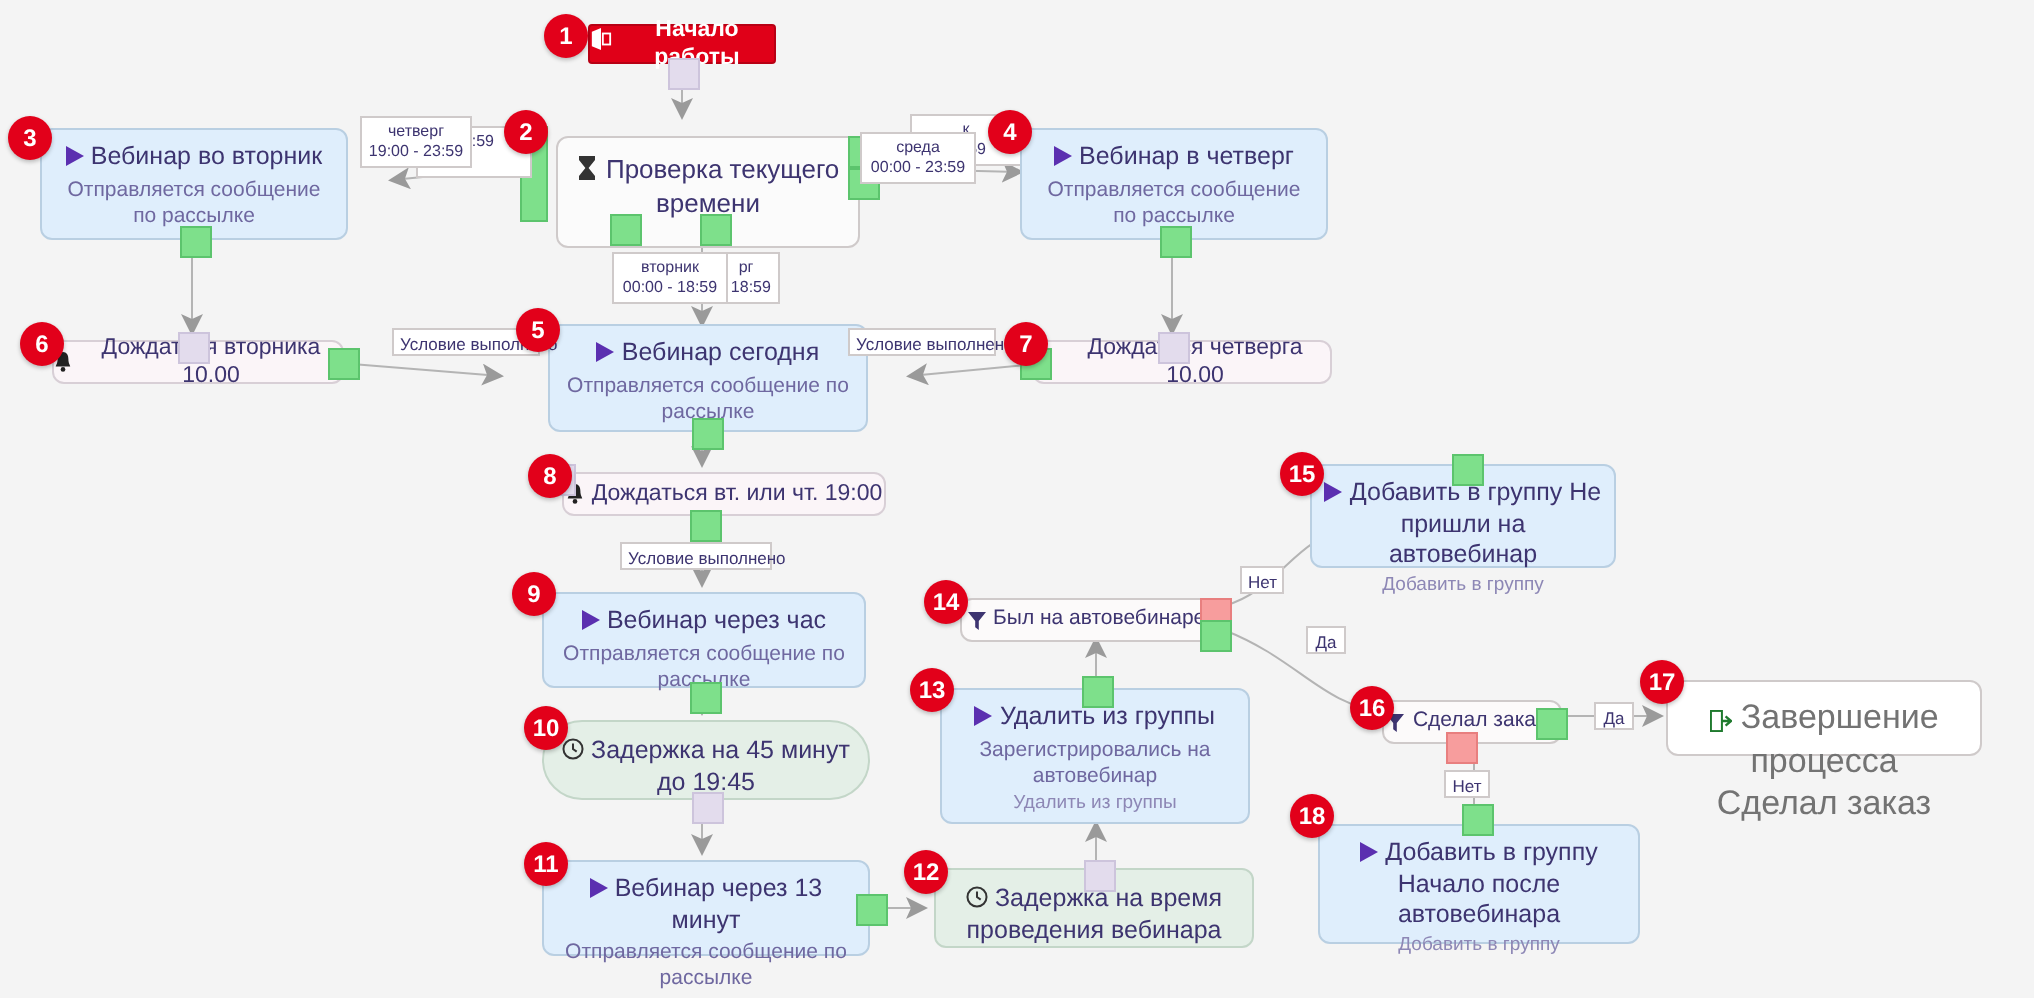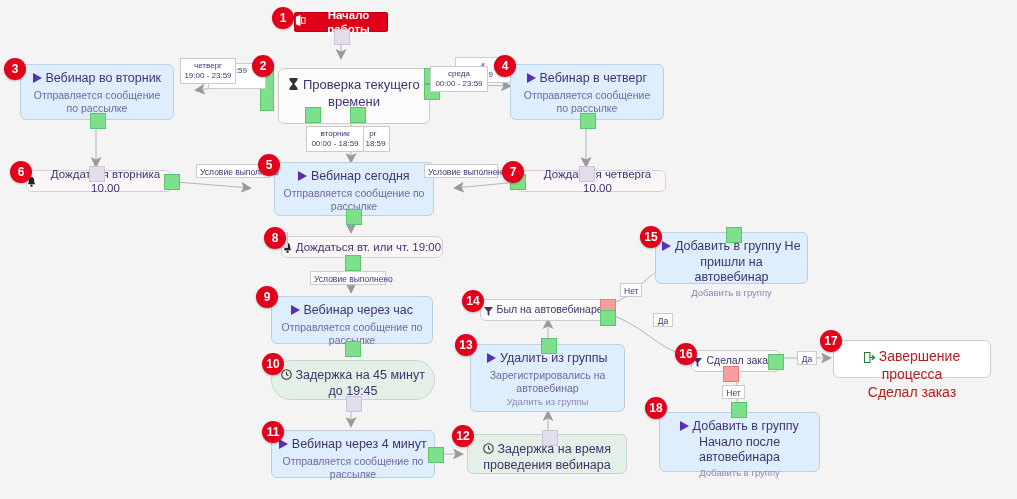--- a/index.html
+++ b/index.html
@@ -76,21 +76,21 @@
     font-size: 11.5px;
     font-weight: bold;
     border-radius: 2px;
   }
   
   .n-end {
     background: #ffffff;
     border: 1px solid #cfcaca;
     color: #1f7a2e;
   }
-  .n-end .t { font-size: 14px; color: #b91c1c; padding-top: 7px; }
+  .n-end .t { font-size: 17px; color: #737373; padding-top: 7px; }
   .nrow {
     display: flex;
     align-items: center;
     justify-content: center;
     height: 100%;
     gap: 4px;
   }
   .nbody {
     display: flex;
     flex-direction: column;
@@ -386,21 +386,21 @@
   <div class="badge" style="left:262px; top:353px;">10</div>
 
   <div class="node n-msg" style="left:271px; top:430px; width:164px; height:48px;">
     <div class="nbody">
       <div class="t">
         <span class="ico">
           <svg width="9" height="10" viewBox="0 0 9 10" style="vertical-align:-1px">
               <path d="M0 0 L9 5 L0 10 Z" fill="#5b2fb0"></path>
             </svg>
         </span>
-        <span>Вебинар через 4 минут</span>
+        <span>Вебинар через 13 минут</span>
       </div>
       <div class="s">Отправляется сообщение по рассылке</div>
     </div>
   </div>
   <div class="port" style="left:428px; top:447px;"></div>
   <div class="badge" style="left:262px; top:421px;">11</div>
 
   <div class="node n-delay" style="left:467px; top:434px; width:160px; height:40px;">
     <div class="nbody">
       <div class="t">

